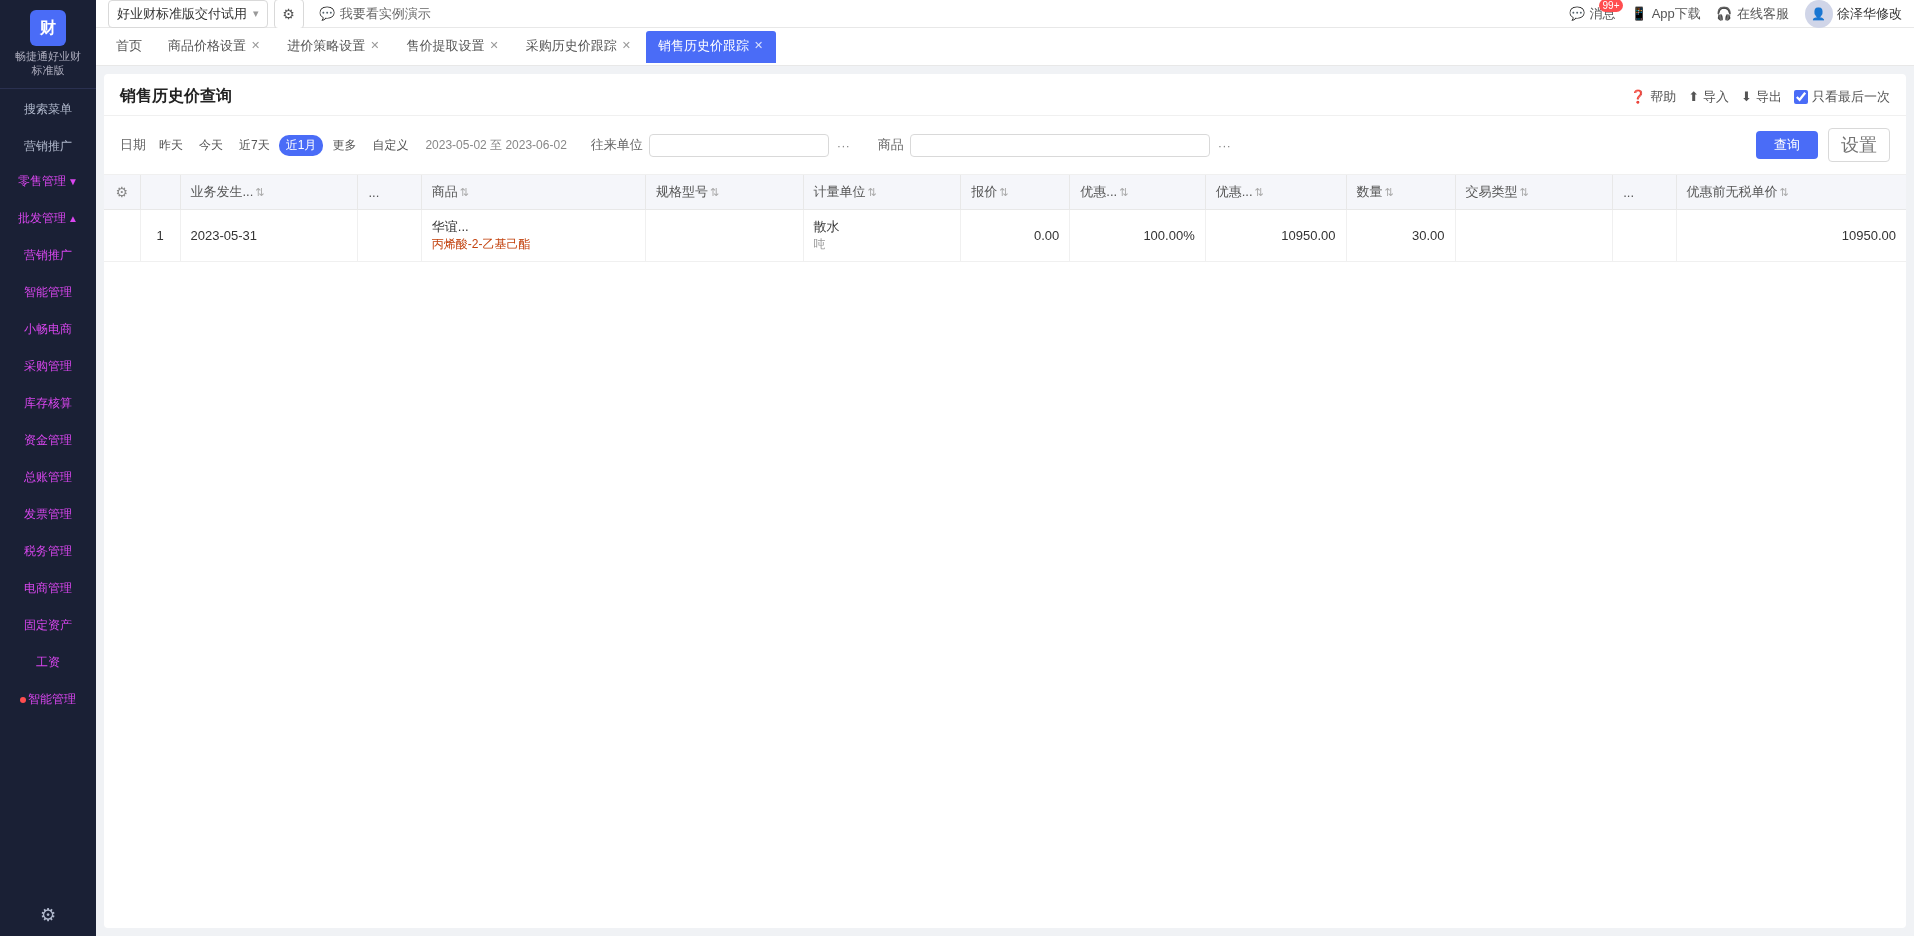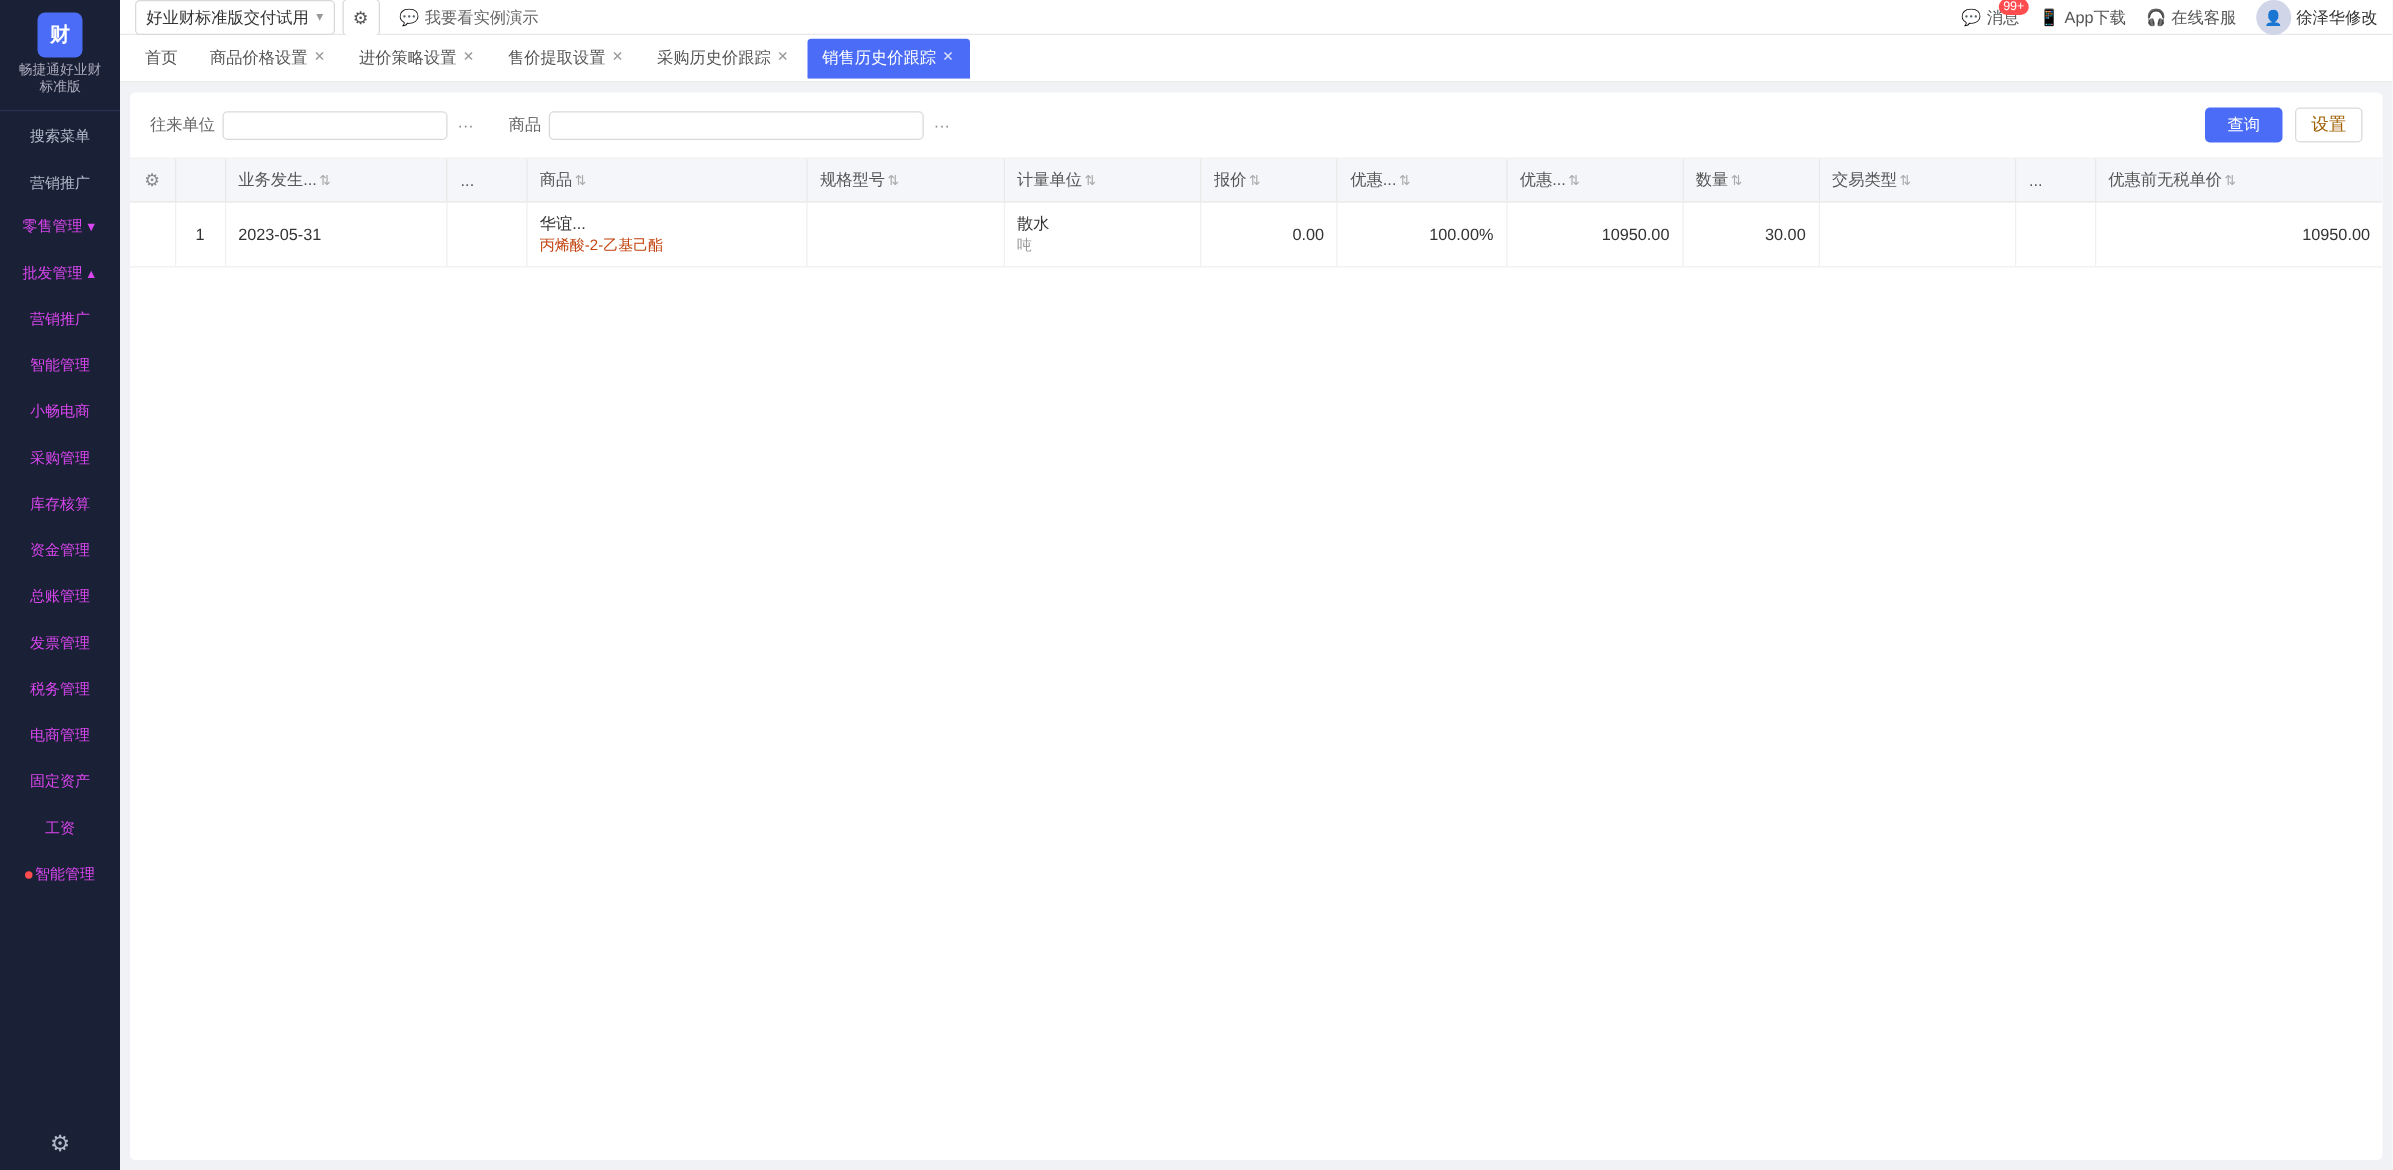--- a/index.html
+++ b/index.html
@@ -201,22 +201,22 @@
     .filter-more-btn {
       color: #888; font-size: 13px; cursor: pointer;
       padding: 3px 4px;
     }
     .query-btn {
       background: #4a6cf7; color: #fff; border: none;
       padding: 5px 18px; border-radius: 4px; font-size: 13px;
       cursor: pointer; margin-left: auto;
     }
     .settings-set-btn {
-      background: #fff; color: #a16207; border: 1px solid #d9d9d9;
-      padding: 4px 12px; border-radius: 4px; font-size: 14px;
+      background: #fff; color: #737373; border: 1px solid #d9d9d9;
+      padding: 4px 12px; border-radius: 4px; font-size: 18px;
       cursor: pointer; margin-left: 4px;
     }
     .filter-right-btns {
       display: flex; align-items: center; gap: 6px; margin-left: auto;
     }
 
     
     .table-wrap {
       flex: 1; overflow: auto;
     }
@@ -340,22 +340,55 @@
         <span class="tab-close">✕</span>
       </div>
       <div class="tab active">
         <span>销售历史价跟踪</span>
         <span class="tab-close">✕</span>
       </div>
     </div>
 
   <div class="page-area">
 
+    <div class="page-header">
+      <div class="page-title">销售历史价查询</div>
+      <div class="page-actions">
+        <div class="page-action-btn">
+          <span>❓</span>
+          <span>帮助</span>
+        </div>
+        <div class="page-action-btn">
+          <span>⬆</span>
+          <span>导入</span>
+        </div>
+        <div class="page-action-btn">
+          <span>⬇</span>
+          <span>导出</span>
+        </div>
+        <label class="checkbox-label">
+          <input type="checkbox" class="checkbox-input" checked="" style="">
+          <span>只看最后一次</span>
+        </label>
+      </div>
+    </div>
 
     <div class="filter-area">
+      <div class="filter-group">
+        <span class="filter-label">日期</span>
+        <div class="date-options" id="date-options">
+            <span class="date-option">昨天</span>
+            <span class="date-option">今天</span>
+            <span class="date-option">近7天</span>
+            <span class="date-option active">近1月</span>
+            <span class="date-option">更多</span>
+            <span class="date-option">自定义</span>
+          </div>
+        <span class="date-range">2023-05-02 至 2023-06-02</span>
+      </div>
       <div class="filter-group">
         <span class="filter-label">往来单位</span>
         <div class="filter-input-wrap">
           <input type="text" class="filter-text-input" style="">
           <span class="filter-more-btn">···</span>
         </div>
       </div>
       <div class="filter-group">
         <span class="filter-label">商品</span>
         <div class="filter-input-wrap">

